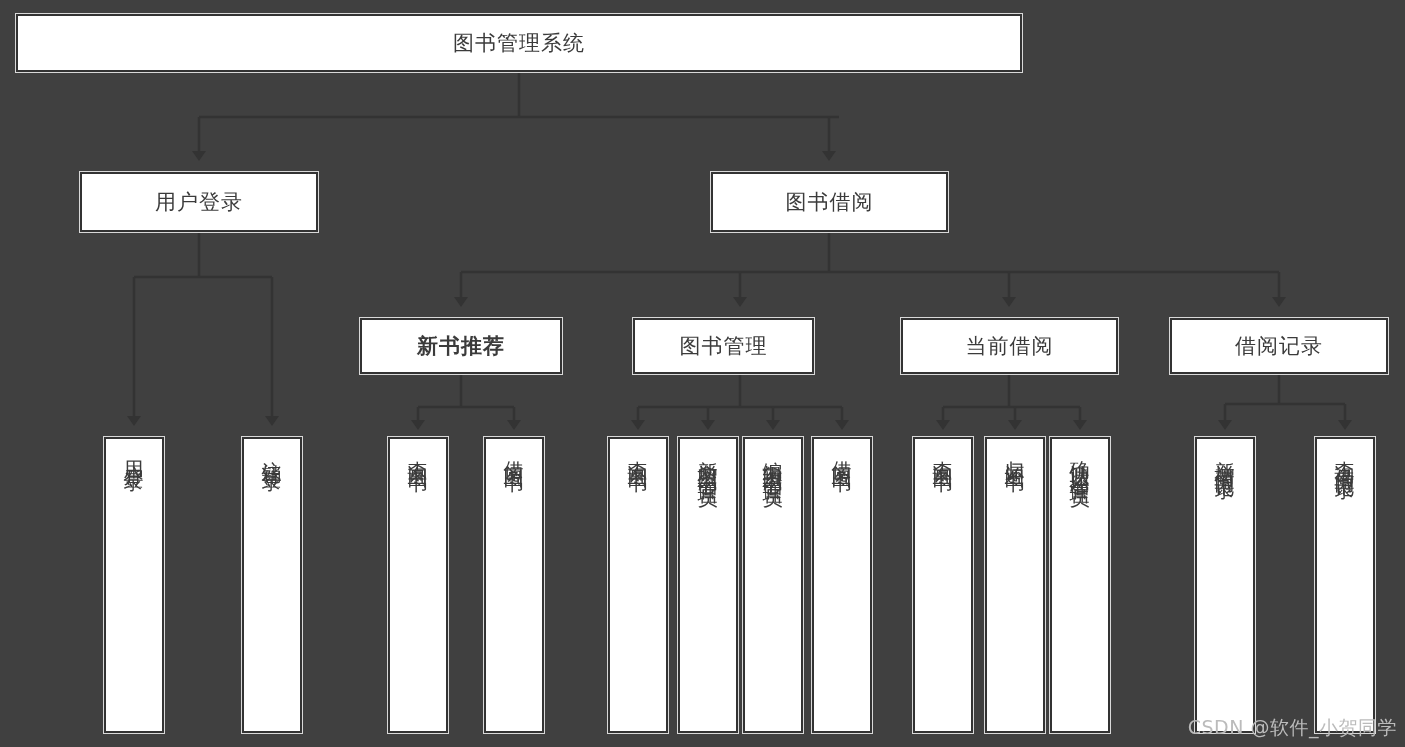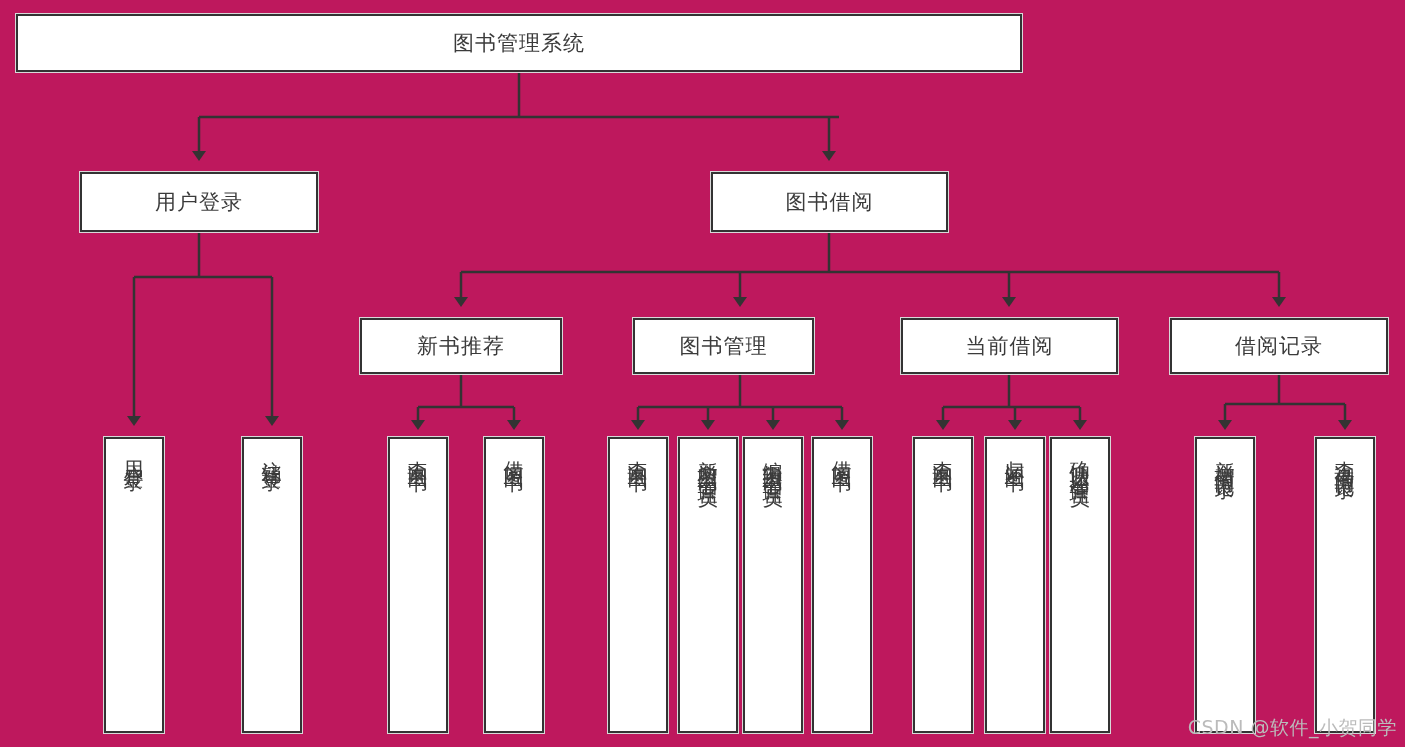--- a/index.html
+++ b/index.html
@@ -8,21 +8,21 @@
     padding: 0;
     background: #ffffff;
   }
   body {
     font-family: "DejaVu Sans", "Liberation Sans", sans-serif;
   }
   #canvas {
     position: relative;
     width: 1405px;
     height: 747px;
-    background: #be185d;
+    background: #404040;
     overflow: hidden;
   }
   .node {
     position: absolute;
     box-sizing: border-box;
     background: #ffffff;
     border: 2px solid #333333;
     box-shadow: 0 0 0 1px #d9d9d9;
     display: flex;
     align-items: center;
@@ -132,21 +132,21 @@
     <span class="label">图书管理系统</span>
   </div>
 
   <div class="node horiz" style="left:80px; top:172px; width:238px; height:60px;">
     <span class="label">用户登录</span>
   </div>
   <div class="node horiz" style="left:711px; top:172px; width:237px; height:60px;">
     <span class="label">图书借阅</span>
   </div>
 
-  <div class="node horiz" style="left:360px; top:318px; width:202px; height:56px;">
+  <div class="node horiz" style="left:360px; top:318px; width:202px; height:56px;font-weight:bold;">
     <span class="label">新书推荐</span>
   </div>
   <div class="node horiz" style="left:633px; top:318px; width:181px; height:56px;">
     <span class="label">图书管理</span>
   </div>
   <div class="node horiz" style="left:1170px; top:318px; width:218px; height:56px;">
     <span class="label">借阅记录</span>
   </div>
   <div class="node horiz" style="left:901px; top:318px; width:217px; height:56px;">
     <span class="label">当前借阅</span>

